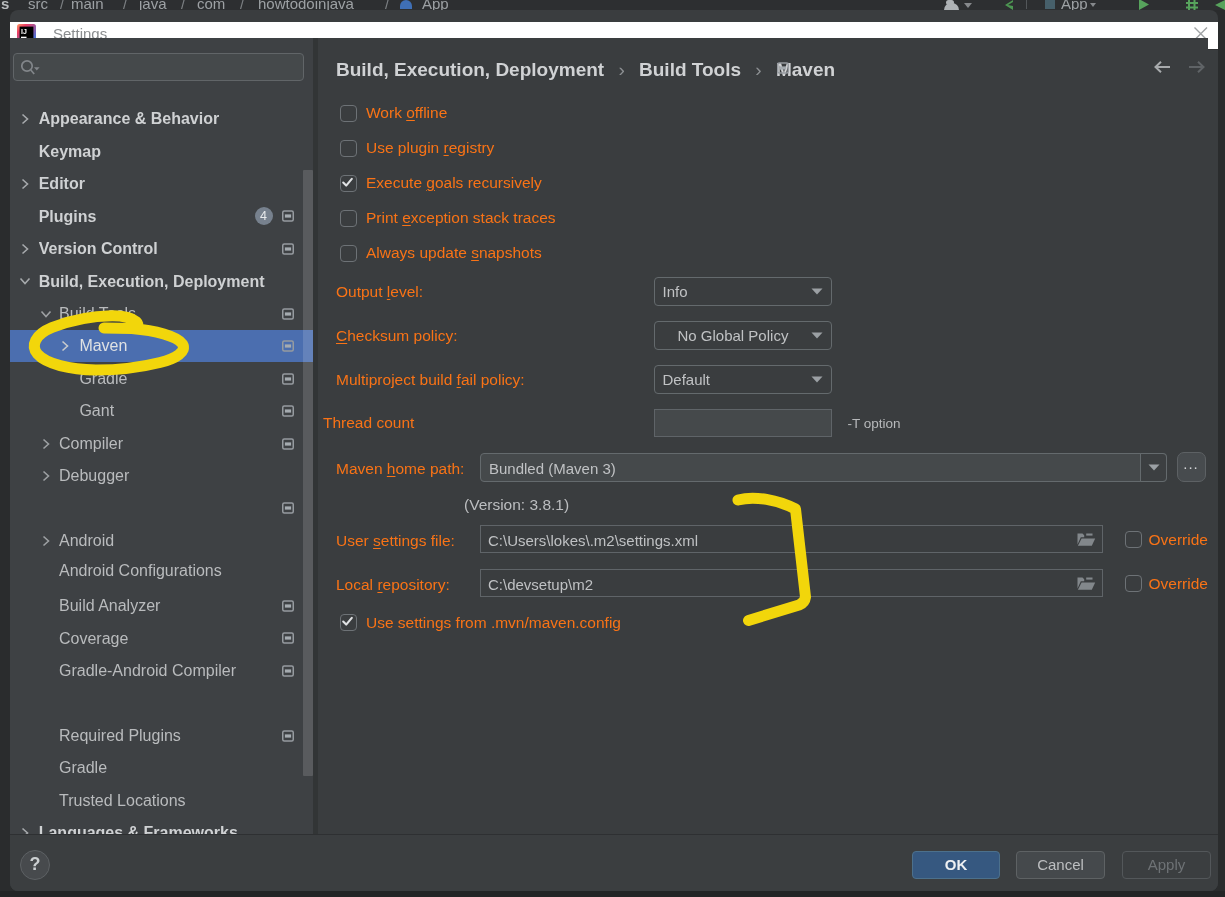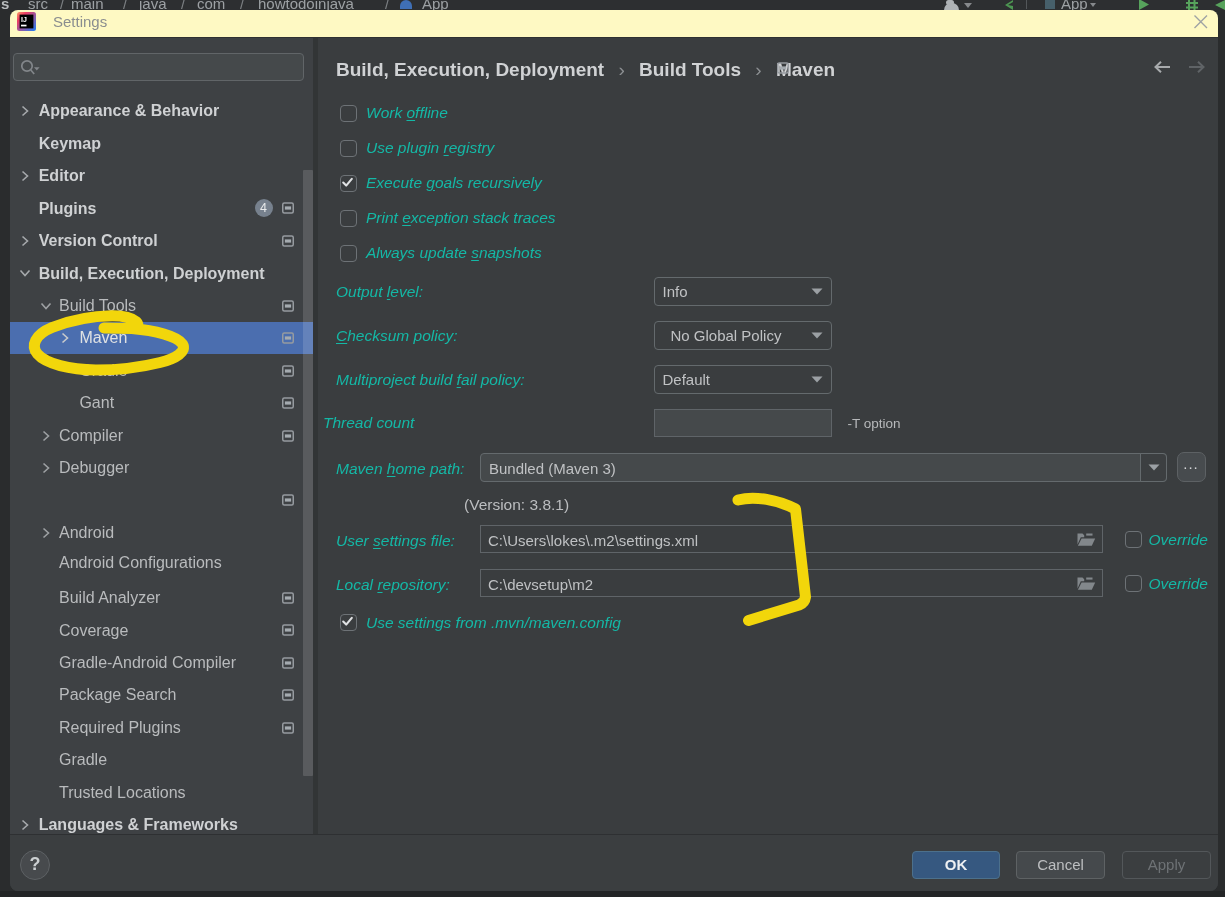--- a/index.html
+++ b/index.html
@@ -1,38 +1,38 @@
 <!DOCTYPE html>
 <html><head>
 <meta charset="utf-8">
 <style>
 * { margin:0; padding:0; box-sizing:border-box; }
 html,body { width:1225px; height:897px; overflow:hidden; }
 body { font-family:"Liberation Sans", sans-serif; background:#2a2c2d; position:relative; }
 #topstrip { position:absolute; left:0; top:0; width:1225px; height:10px; background:#2d2f31; overflow:hidden; }
 #topstrip .bc { position:absolute; top:-5.5px; font-size:15px; color:#9da1a4; white-space:nowrap; }
 #dialog { position:absolute; left:10px; top:10px; width:1208px; height:881px; background:#3a3d3f; border-radius:8px; overflow:hidden; }
-#titlebar { position:absolute; left:0; top:0; width:100%; height:28px; background:#fef9c3; border-bottom:1px solid #2f3132; }
+#titlebar { position:absolute; left:0; top:12px; width:100%; height:28px; background:#ffffff; border-bottom:1px solid #2f3132; }
 #titlebar .t { position:absolute; left:43px; top:3px; font-size:15px; color:#8a8d8f; }
 #sidebar { position:absolute; left:0; top:28px; width:303px; height:796px; background:#3e4144; }
 #searchbox { position:absolute; left:3px; top:15px; width:291px; height:28px; background:#45494b; border:1px solid #616568; border-radius:4px; }
 #tree { position:absolute; left:0; top:0px; width:308px; height:796px; font-size:16px; color:#b9bbbd; }
-.row { position:absolute; left:0; width:308px; height:31.5px; line-height:31.5px; }
+.row { position:absolute; left:0; width:308px; height:31.5px; line-height:31.5px;margin-top:8px; }
 .row.sel { background:#4b6eaf; color:#dfe1e3; }
 .row b { color:#cfd1d3; font-weight:bold; }
 .row .lbl { position:absolute; top:0; white-space:nowrap; }
 #sbthumb { position:absolute; left:292.5px; top:132px; width:10.5px; height:606px; background:rgba(255,255,255,0.14); border-radius:1px; }
 #sbdivider { position:absolute; left:303px; top:28px; width:5px; height:796px; background:rgba(40,42,44,0.42); }
 #content { position:absolute; left:303px; top:28px; width:895px; height:786px; background:#3a3d3f; }
 #bottombar { position:absolute; left:0; top:824px; width:1208px; height:57px; background:#3b3e40; border-top:1px solid #2e3032; }
 .btn { position:absolute; height:28px; border-radius:4px; font-size:15px; text-align:center; line-height:26px; }
 #annot { position:absolute; left:0; top:0; width:1225px; height:897px; pointer-events:none; }
 #botstrip { position:absolute; left:0; top:891px; width:1225px; height:6px; background:#232526; }
 .cb { position:absolute; width:17px; height:17px; border:1.7px solid #6d7276; border-radius:4px; background:#3a3d3f; }
-.flabel { position:absolute; font-size:15.5px; color:#14b8a6; white-space:nowrap;font-style:italic; }
+.flabel { position:absolute; font-size:15.5px; color:#f97316; white-space:nowrap; }
 u { text-decoration:underline; text-underline-offset:2px; }
 .combo { position:absolute; height:29px; border:1px solid #646a6d; border-radius:4px; font-size:15px; color:#c0c2c4; }
 </style>
 </head>
 <body>
 <div id="topstrip">
 <span class="bc" style="left:1px;color:#b9bcbe;font-weight:bold">s</span>
 <span class="bc" style="left:28px">src</span>
 <span class="bc" style="left:71px">main</span>
 <span class="bc" style="left:139px">java</span>
@@ -205,27 +205,20 @@
             <rect x="2.9" y="4.4" width="6.2" height="3.2" fill="#a5abb0"></rect>
           </svg>
         </div>
 <div class="row" style="top:608.9px">
           <span class="lbl" style="left:49.0px">Gradle-Android Compiler</span>
           <svg style="position:absolute;left:272.0px;top:9.8px" width="12" height="12">
             <rect x="0.75" y="1" width="10.5" height="10" rx="1.5" fill="none" stroke="#969ba0" stroke-width="1.5"></rect>
             <rect x="2.9" y="4.4" width="6.2" height="3.2" fill="#a5abb0"></rect>
           </svg>
         </div>
-<div class="row" style="top:641.4px">
-          <span class="lbl" style="left:49.0px">Package Search</span>
-          <svg style="position:absolute;left:272.0px;top:9.8px" width="12" height="12">
-            <rect x="0.75" y="1" width="10.5" height="10" rx="1.5" fill="none" stroke="#969ba0" stroke-width="1.5"></rect>
-            <rect x="2.9" y="4.4" width="6.2" height="3.2" fill="#a5abb0"></rect>
-          </svg>
-        </div>
 <div class="row" style="top:673.8px">
           <span class="lbl" style="left:49.0px">Required Plugins</span>
           <svg style="position:absolute;left:272.0px;top:9.8px" width="12" height="12">
             <rect x="0.75" y="1" width="10.5" height="10" rx="1.5" fill="none" stroke="#969ba0" stroke-width="1.5"></rect>
             <rect x="2.9" y="4.4" width="6.2" height="3.2" fill="#a5abb0"></rect>
           </svg>
         </div>
 <div class="row" style="top:706.2px">
           <span class="lbl" style="left:49.0px">Gradle</span>
         </div>
@@ -273,21 +266,21 @@
 <span class="cb" style="left:27.0px;top:171.5px;background:#3a3d3f"></span>
 <span class="flabel" style="left:53px;top:171px">Print <u>e</u>xception stack traces</span>
 <span class="cb" style="left:27.0px;top:206.5px;background:#3a3d3f"></span>
 <span class="flabel" style="left:53px;top:206px">Always update <u>s</u>napshots</span>
 <span class="flabel" style="left:23px;top:245px">Output <u>l</u>evel:</span>
 <span class="combo" style="left:340.5px;top:239px;width:178px;line-height:27px"><span style="padding-left:8px">Info</span></span>
 <svg style="position:absolute;left:498.0px;top:250.0px" width="12" height="7">
         <path d="M 0.5,0.5 L 11.5,0.5 L 6,6.5 Z" fill="#9ba0a4"></path>
       </svg>
 <span class="flabel" style="left:23px;top:289px"><u>C</u>hecksum policy:</span>
-<span class="combo" style="left:340.5px;top:283px;width:178px;line-height:27px"><span style="padding-left:16px">No Global Policy</span></span>
+<span class="combo" style="left:340.5px;top:283px;width:178px;line-height:27px"><span style="padding-left:23px">No Global Policy</span></span>
 <svg style="position:absolute;left:498.0px;top:294.0px" width="12" height="7">
         <path d="M 0.5,0.5 L 11.5,0.5 L 6,6.5 Z" fill="#9ba0a4"></path>
       </svg>
 <span class="flabel" style="left:23px;top:333px">Multiproject build <u>f</u>ail policy:</span>
 <span class="combo" style="left:340.5px;top:327px;width:178px;line-height:27px"><span style="padding-left:8px">Default</span></span>
 <svg style="position:absolute;left:498.0px;top:338.0px" width="12" height="7">
         <path d="M 0.5,0.5 L 11.5,0.5 L 6,6.5 Z" fill="#9ba0a4"></path>
       </svg>
 <span class="flabel" style="left:10px;top:376px">Thread count</span>
 <span style="position:absolute;left:340.5px;top:370.5px;width:178px;height:28px;background:#45494b;border:1px solid #5f6468"></span>

